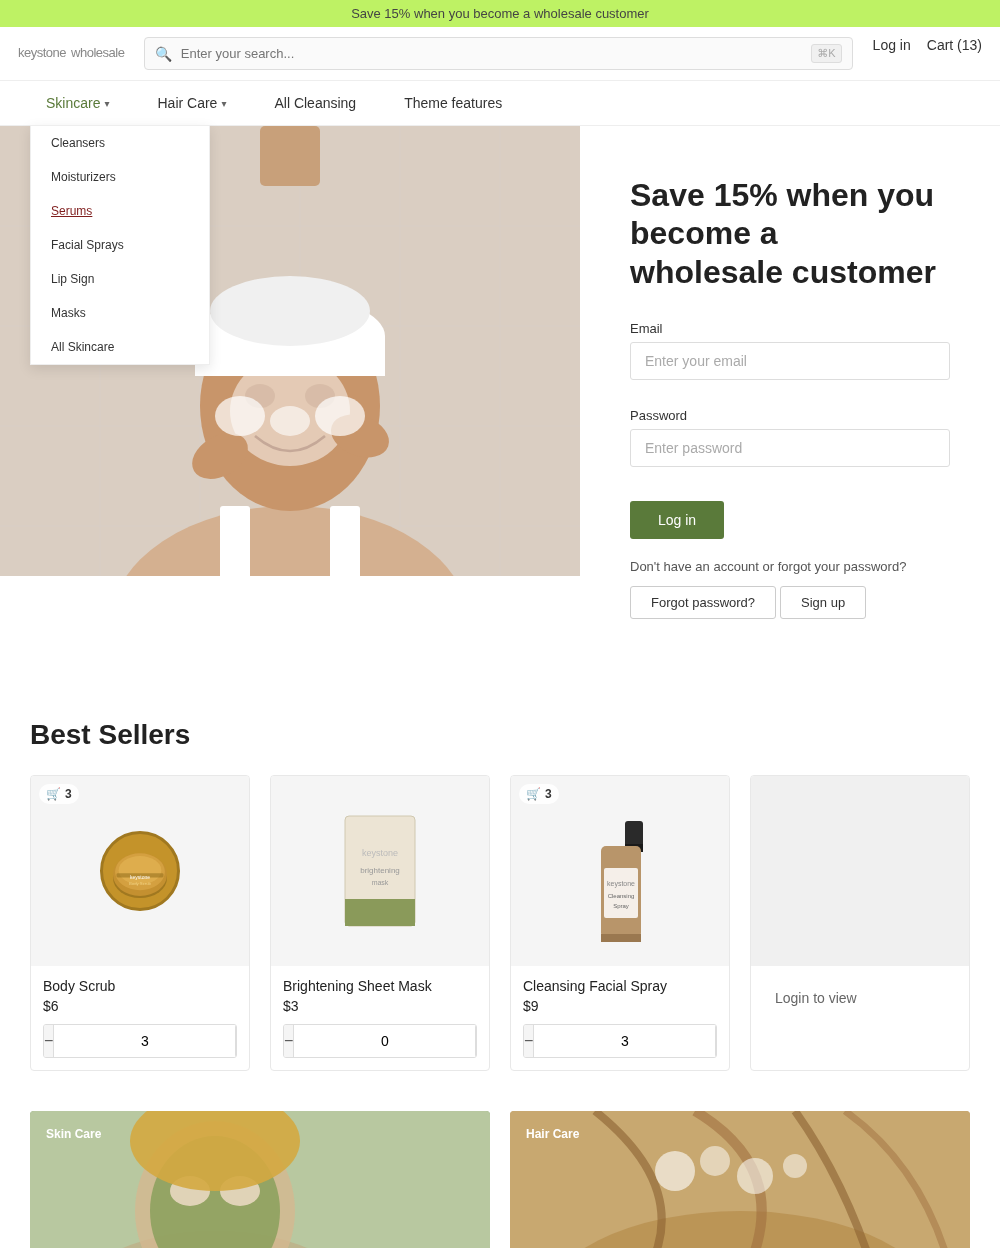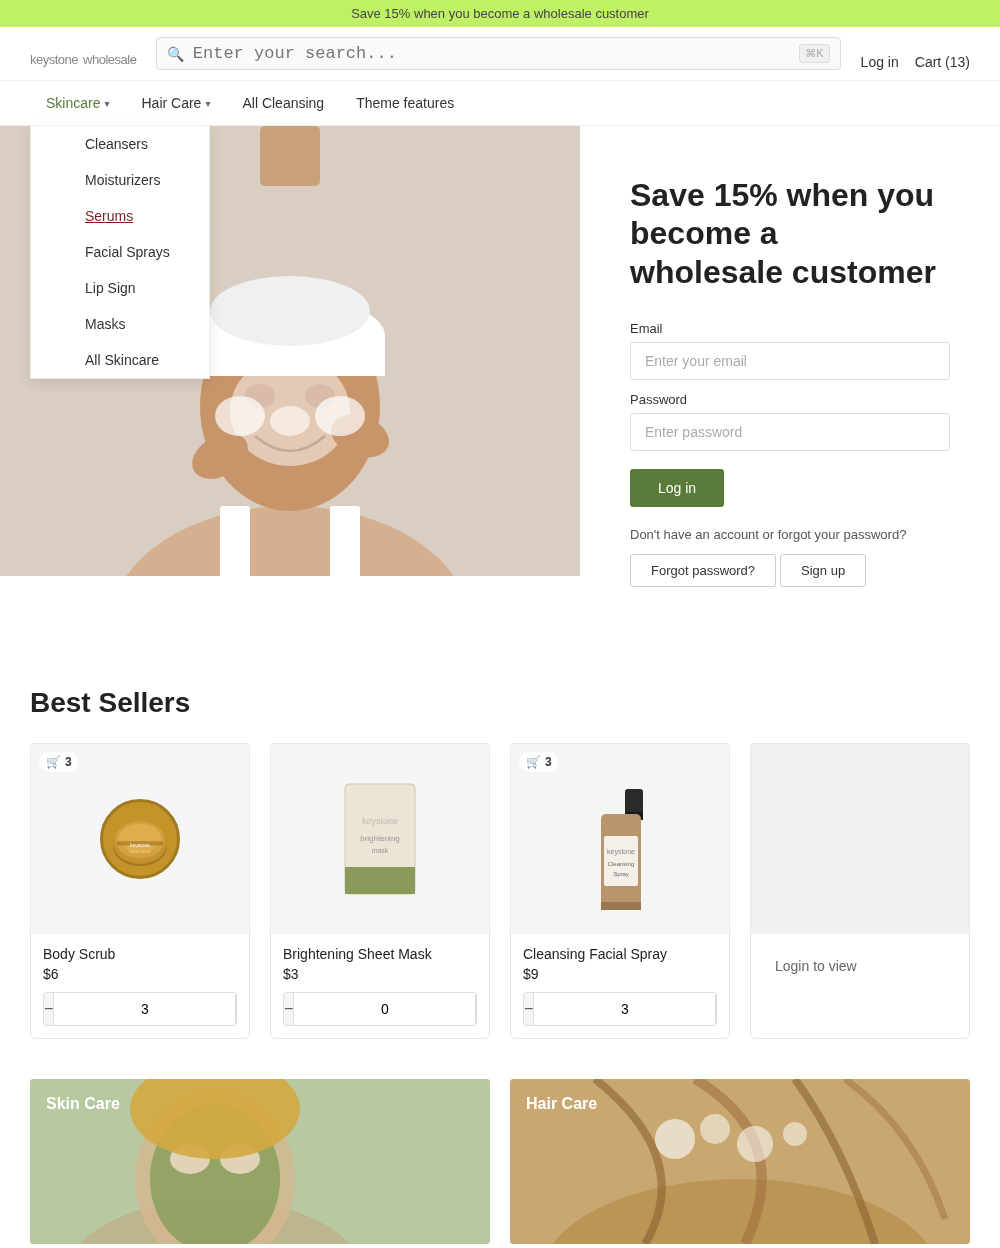--- a/index.html
+++ b/index.html
@@ -10,22 +10,22 @@
       background: #bef264;
       text-align: center;
       padding: 6px 16px;
       font-size: 13px;
       color: #444;
     }
 
     
     .header {
       display: flex;
-      align-items: flex-end;
-      padding: 10px 30px;
+      align-items: flex-start;
+      padding: 10px 18px;
       border-bottom: 1px solid #eee;
       gap: 20px;
     }
     .logo {
       flex-shrink: 0;
       font-size: 22px;
       font-weight: 700;
       color: #5a7a3a;
       font-family: Georgia, serif;
       letter-spacing: -0.5px;
@@ -44,23 +44,22 @@
       border-radius: 4px;
       padding: 6px 10px;
       gap: 8px;
       background: #fafafa;
     }
     .search-bar input {
       border: none;
       background: transparent;
       outline: none;
       flex: 1;
-      font-size: 17px;
+      font-size: 13px;
       color: #888;
-      font-family: Liberation Mono, monospace;
     }
     .search-kbd {
       font-size: 11px;
       color: #aaa;
       background: #f0f0f0;
       padding: 2px 5px;
       border-radius: 3px;
       border: 1px solid #ddd;
     }
     .header-actions {
@@ -81,21 +80,21 @@
       font-size: 14px;
       color: #333;
     }
 
     
     .nav {
       display: flex;
       align-items: center;
       padding: 0 30px;
       border-bottom: 1px solid #eee;
-      gap: 0;
+      gap: 16px;
       position: relative;
     }
     .nav-item {
       padding: 14px 16px;
       font-size: 14px;
       color: #333;
       cursor: pointer;
       display: flex;
       align-items: center;
       gap: 4px;
@@ -110,25 +109,24 @@
       top: 100%;
       left: 0;
       background: #fff;
       border: 1px solid #eee;
       min-width: 180px;
       z-index: 100;
       box-shadow: 0 4px 12px rgba(0,0,0,0.1);
     }
     .dropdown-item {
       padding: 10px 20px;
-      font-size: 14px;
+      font-size: 12px;
       color: #333;
       cursor: pointer;
       display: block;
-      margin-left: 34px;
     }
     .dropdown-item.underline { text-decoration: underline; color: #5a7a3a; }
 
     
     .hero {
       display: flex;
       position: relative;
     }
     .hero-image {
       width: 580px;
@@ -152,21 +150,21 @@
       background: #fff;
     }
     .hero-login h1 {
       font-size: 32px;
       font-weight: 700;
       color: #222;
       line-height: 1.2;
       margin-bottom: 30px;
     }
     .form-group {
-      margin-bottom: 12px;
+      margin-bottom: 28px;
     }
     .form-group label {
       display: block;
       font-size: 13px;
       color: #333;
       margin-bottom: 6px;
     }
     .form-group input {
       width: 100%;
       padding: 10px 14px;
@@ -342,21 +340,21 @@
     .category-card-skincare {
       background: linear-gradient(135deg, #8ea87a 0%, #6a8858 40%, #a8c890 100%);
     }
     .category-card-haircare {
       background: linear-gradient(135deg, #c8a87a 0%, #b89060 40%, #d4b888 100%);
     }
     .category-label {
       position: absolute;
       top: 16px;
       left: 16px;
-      font-size: 16px;
+      font-size: 12px;
       font-weight: 600;
       color: #fff;
     }
 
     
     .nav-wrapper {
       position: relative;
     }
   </style>
 </head>

